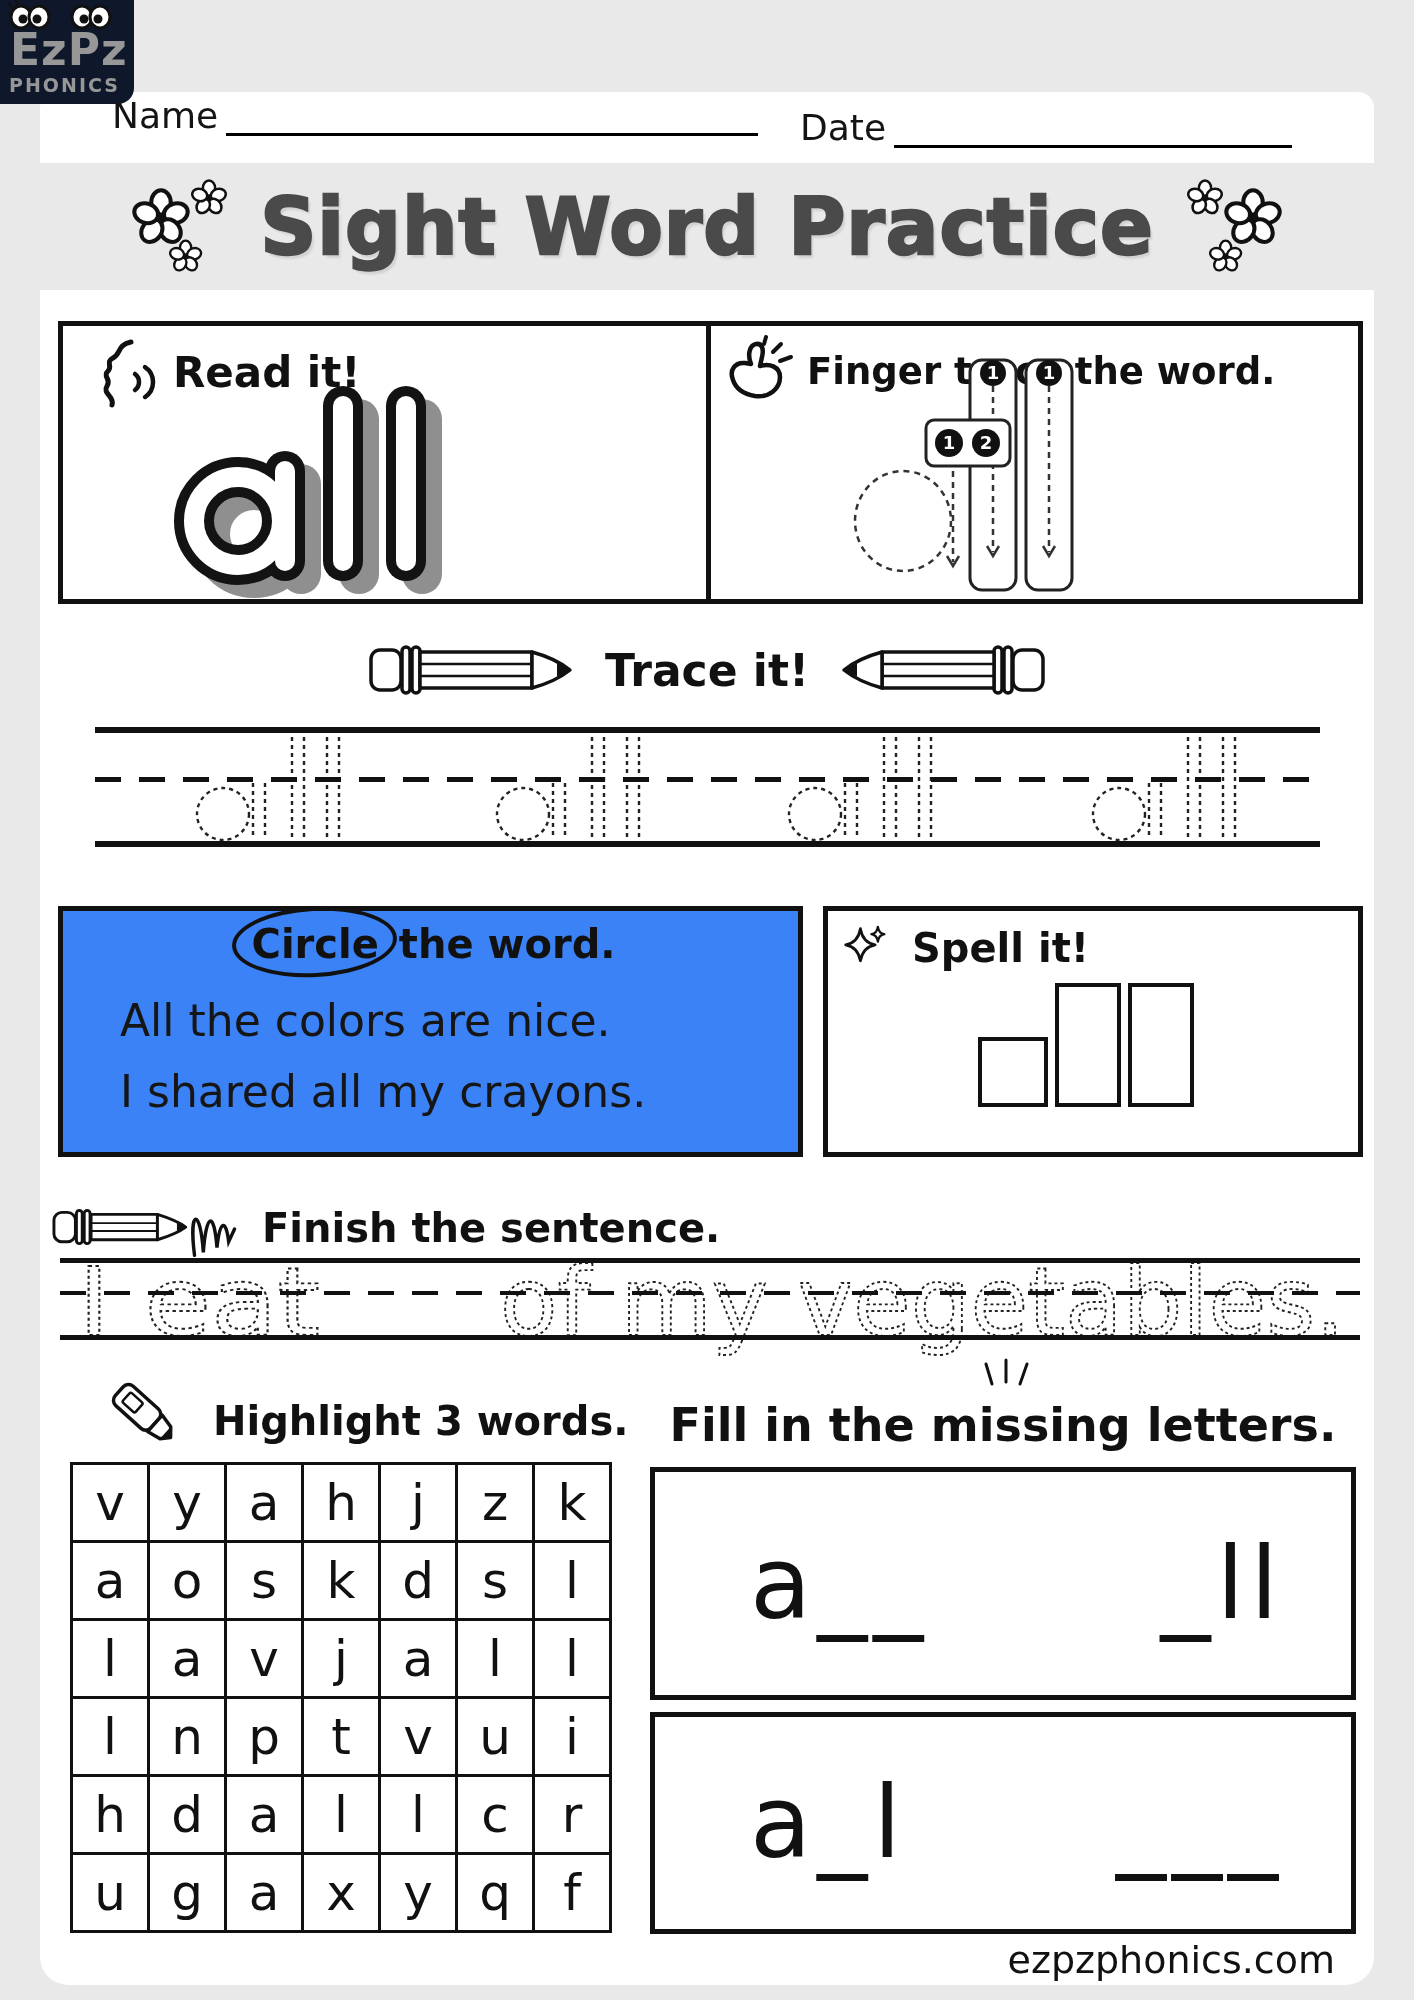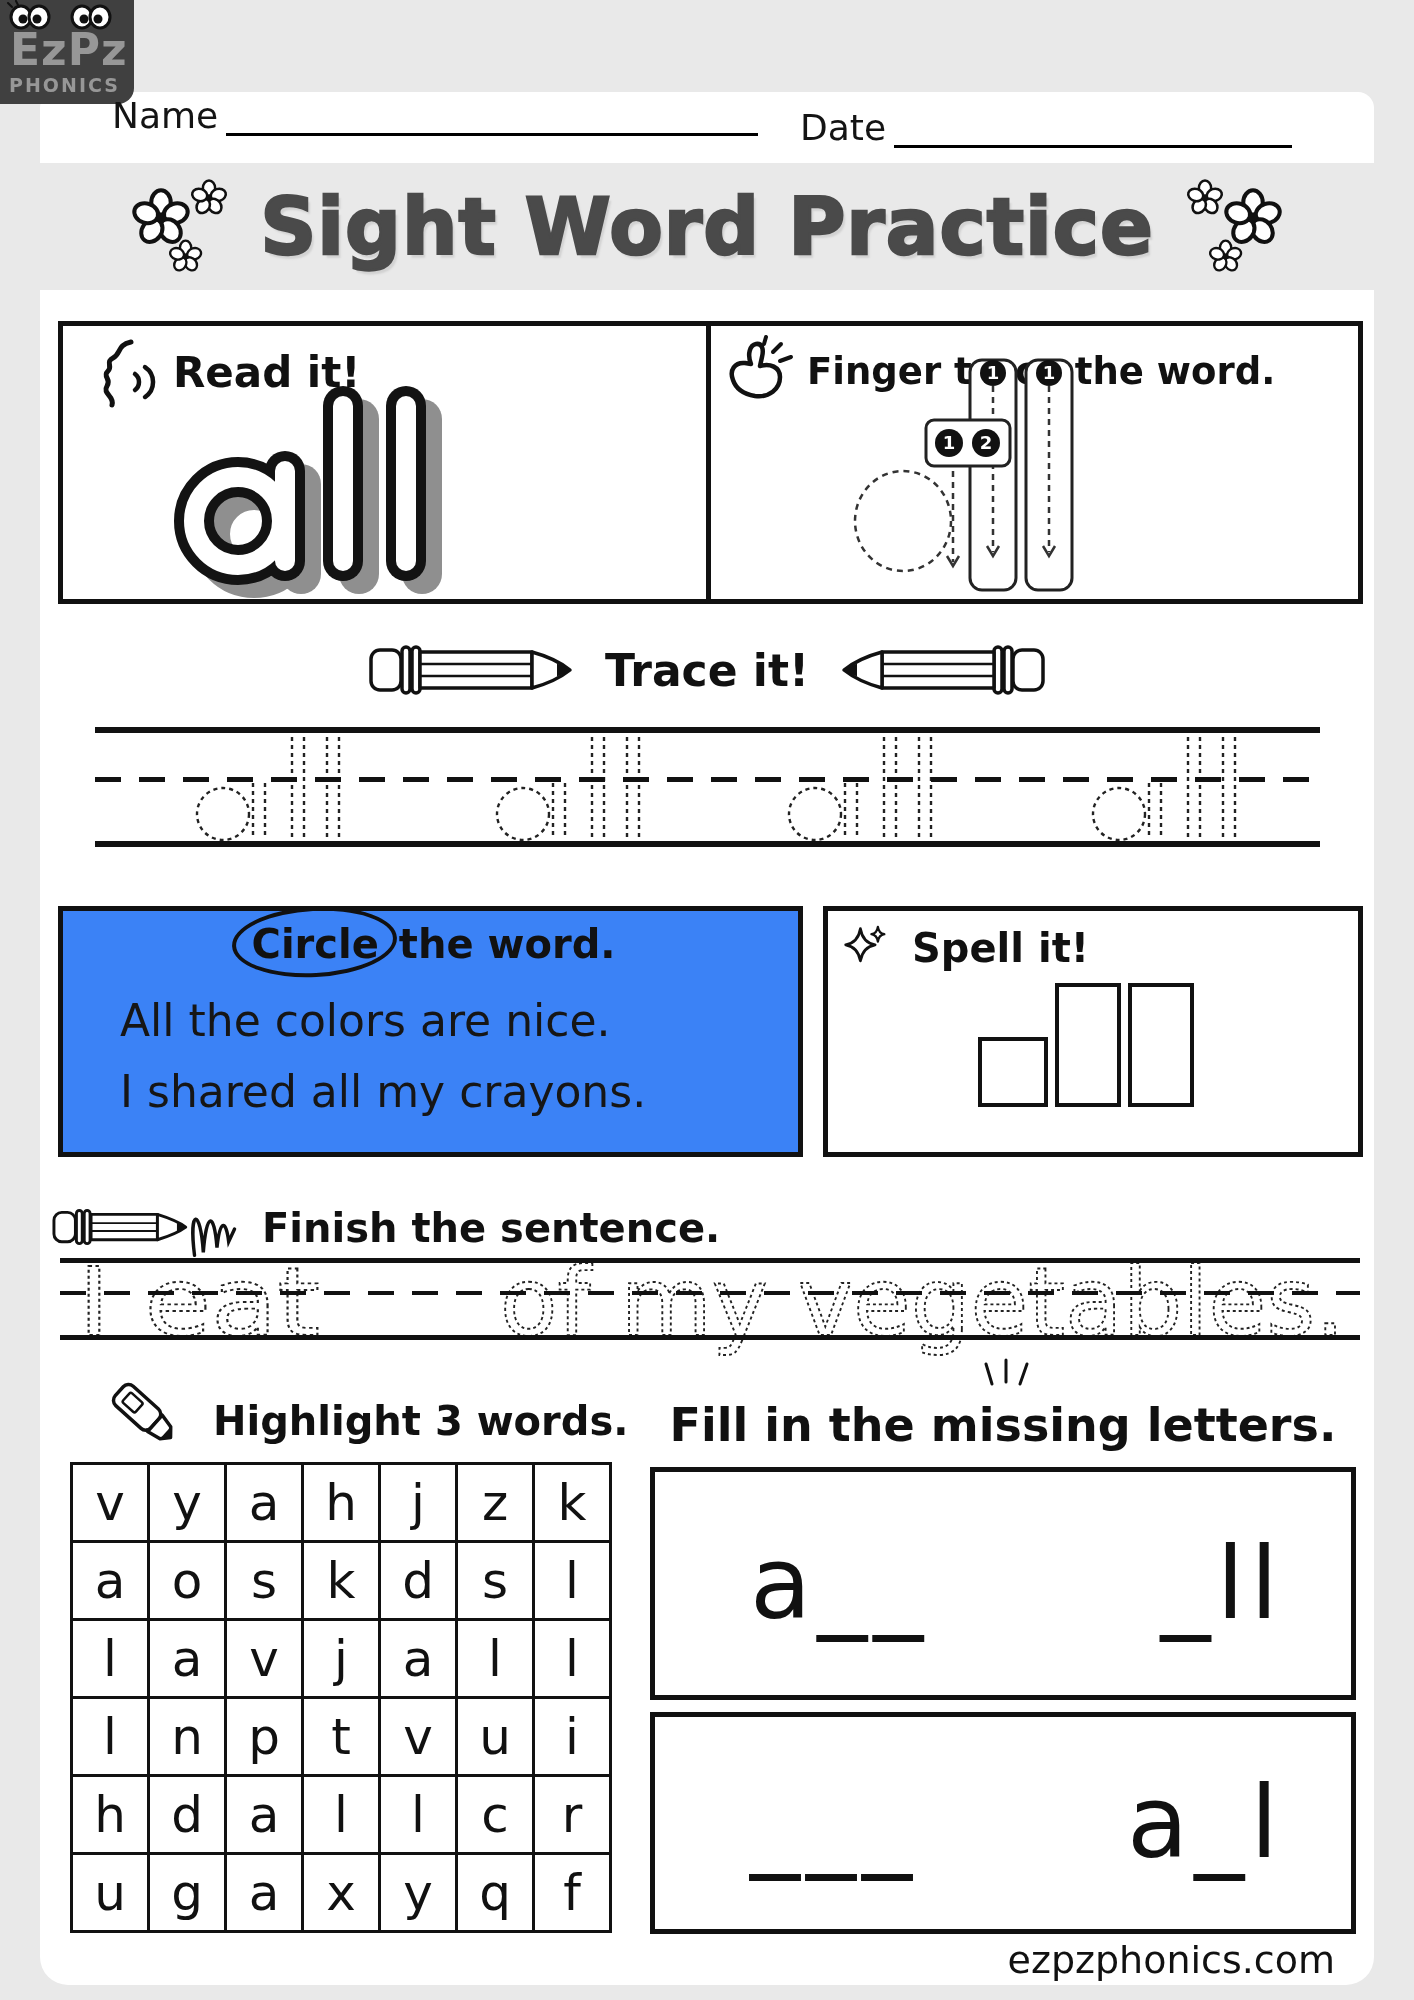--- a/index.html
+++ b/index.html
@@ -8,21 +8,21 @@
     background:#e9e9e9;font-family:"DejaVu Sans",sans-serif;color:#111;
   }
   .abs{position:absolute;}
   svg{overflow:visible;display:block;}
 
   
   .card{left:40px;top:92px;width:1334px;height:1893px;background:#fff;
         border-radius:16px 16px 28px 28px;}
 
   
-  .logo{left:0;top:0;width:134px;height:104px;background:#404040;border-radius:0 0 16px 0;}
+  .logo{left:0;top:0;width:134px;height:104px;background:#0f172a;border-radius:0 0 16px 0;}
   .logo-brand{position:absolute;left:10px;top:24px;font-size:44px;font-weight:bold;
               color:#979797;letter-spacing:1px;}
   .logo-sub{position:absolute;left:9px;top:74px;font-size:19px;font-weight:bold;
             color:#979797;letter-spacing:2px;}
 
   
   .field-row{display:flex;align-items:flex-end;height:44px;}
   .field-label{font-size:36px;font-weight:500;color:#141414;line-height:40px;}
   .field-line{flex:1;border-bottom:3.5px solid #000;margin-left:8px;height:38px;}
   .name-field{left:112px;top:92px;width:646px;}
@@ -393,17 +393,17 @@
         <td>f</td>
       </tr>
     </tbody>
 </table>
 
 <div class="abs fill-box fill-box1">
   <span class="fill-item">a__</span>
   <span class="fill-item">_ll</span>
 </div>
 <div class="abs fill-box fill-box2">
+  <span class="fill-item">a_l</span>
   <span class="fill-item">___</span>
-  <span class="fill-item">a_l</span>
 </div>
 
 <div class="abs footer">ezpzphonics.com</div>
 
 </body></html>

